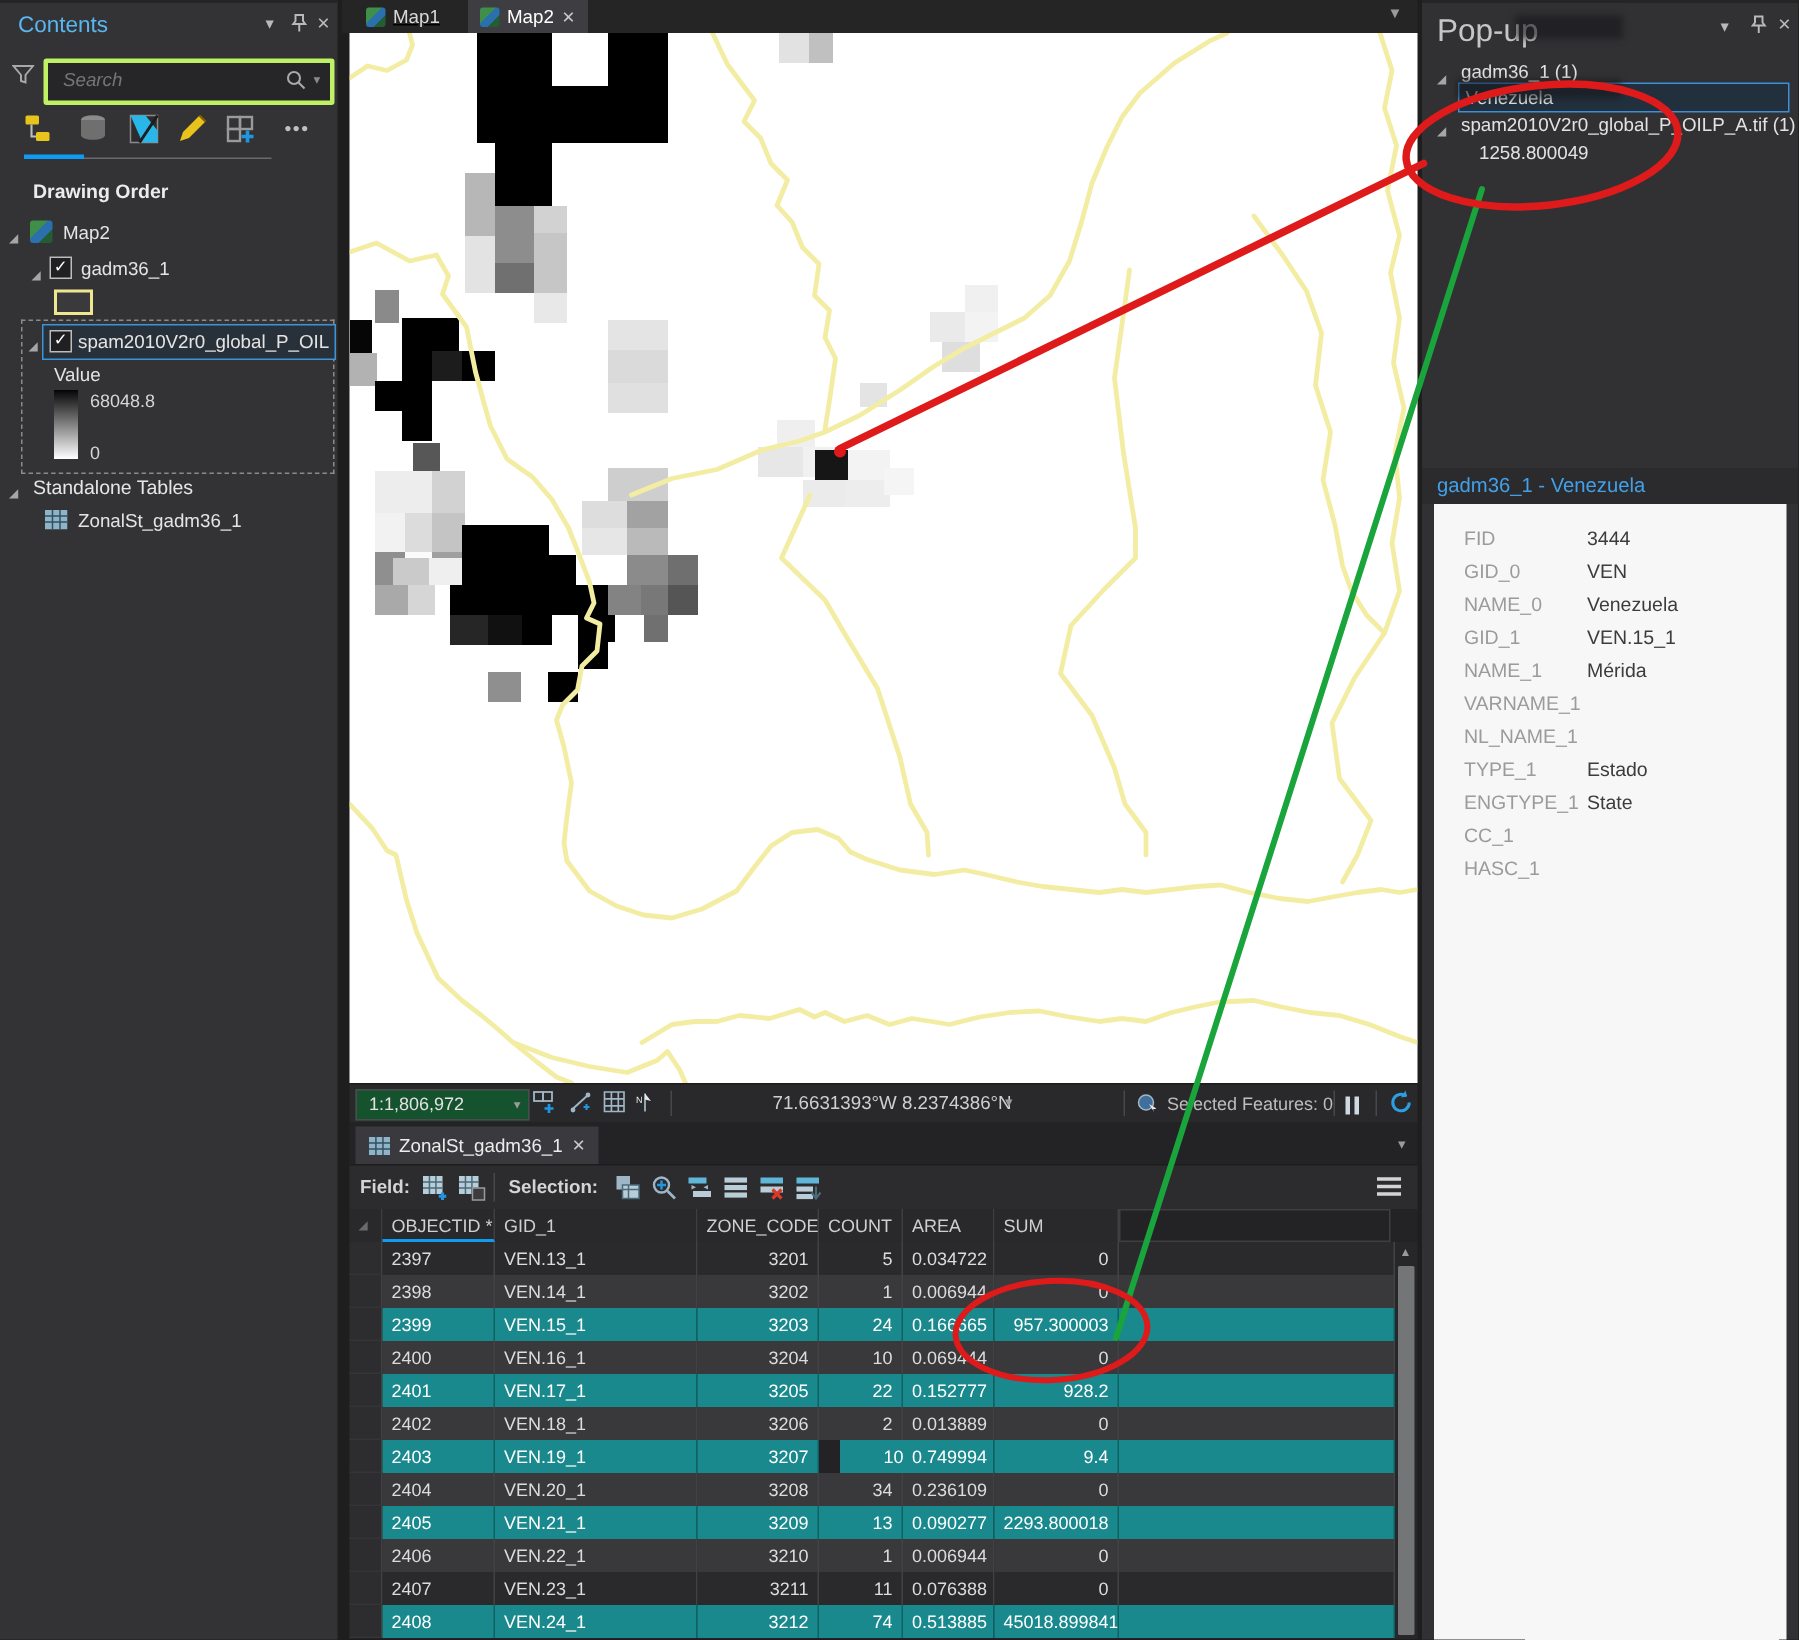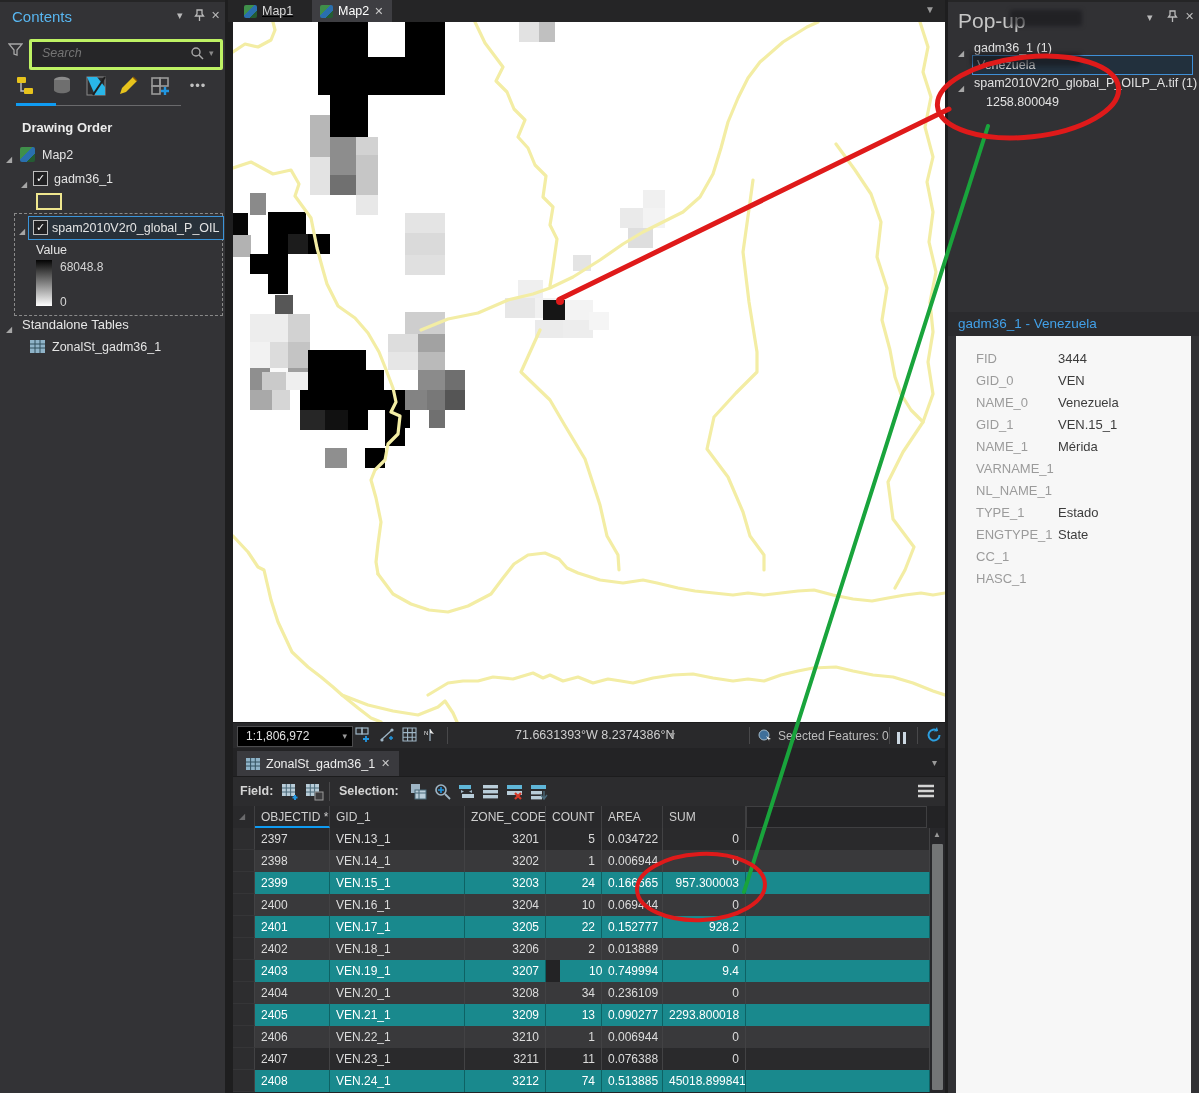--- a/index.html
+++ b/index.html
@@ -32,21 +32,21 @@
   .mtab{position:absolute;top:0;height:22px;display:flex;align-items:center;gap:5px;padding:0 8px;cursor:pointer;}
   .mtab .lbl{color:#d8d8d8;font-size:12.5px;}
   .mtab.active{background:#3e3e42;}
   .mtab.active .lbl{color:#fff;}
   .mapicon{width:13px;height:13px;border-radius:2px;background:
      linear-gradient(135deg,#3f8f4a 0 40%,#2a6fae 40% 70%,#245c33 70%);}
   .closex{color:#c8c8c8;font-size:11px;cursor:pointer;}
   #mapview{left:233px;top:22px;width:712px;height:700px;background:#ffffff;overflow:hidden;}
   
   #statusbar{left:233px;top:722px;width:712px;height:26px;background:#29292b;border-top:1px solid #1c1c1d;}
-  .scalebox{left:4px;top:3px;width:106px;height:19px;background:#000000;border:1px solid#4c4c4e;color:#e2e2e2;
+  .scalebox{left:4px;top:3px;width:106px;height:19px;background:#14532d;border:1px solid#4c4c4e;color:#e2e2e2;
      font-size:12px;line-height:19px;padding-left:8px;cursor:pointer;}
   .sb-ico{position:absolute;top:4px;color:#9fb6c6;font-size:12px;cursor:pointer;}
   .sb-sep{position:absolute;top:4px;width:1px;height:17px;background:#48484a;}
   .coords{color:#cfcfcf;font-size:12.5px;}
   .sb-text{color:#bdbdbd;font-size:12px;}
   .pausebar{width:3px;height:12px;background:#cdd9e3;display:inline-block;margin-right:3px;}
   
   #tablesec{left:233px;top:748px;width:712px;height:345px;background:#232325;}
   .ttab{left:4px;top:3px;height:25px;display:flex;align-items:center;gap:6px;background:#3a3a3e;padding:0 9px;cursor:pointer;}
   .ttab .lbl{color:#ececec;font-size:12.5px;}

